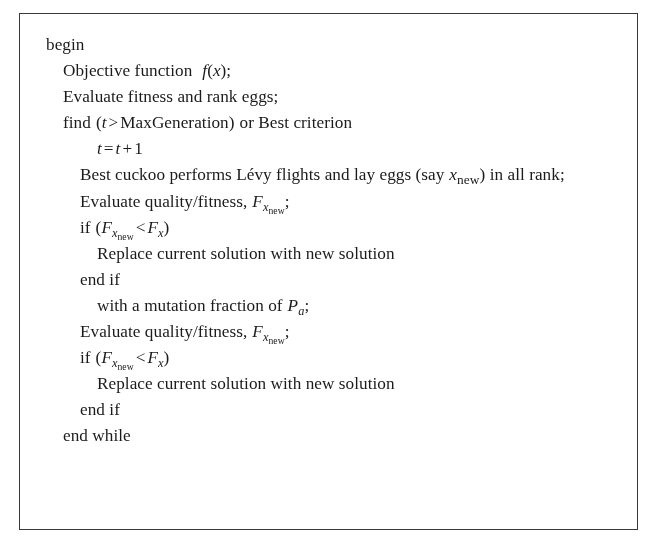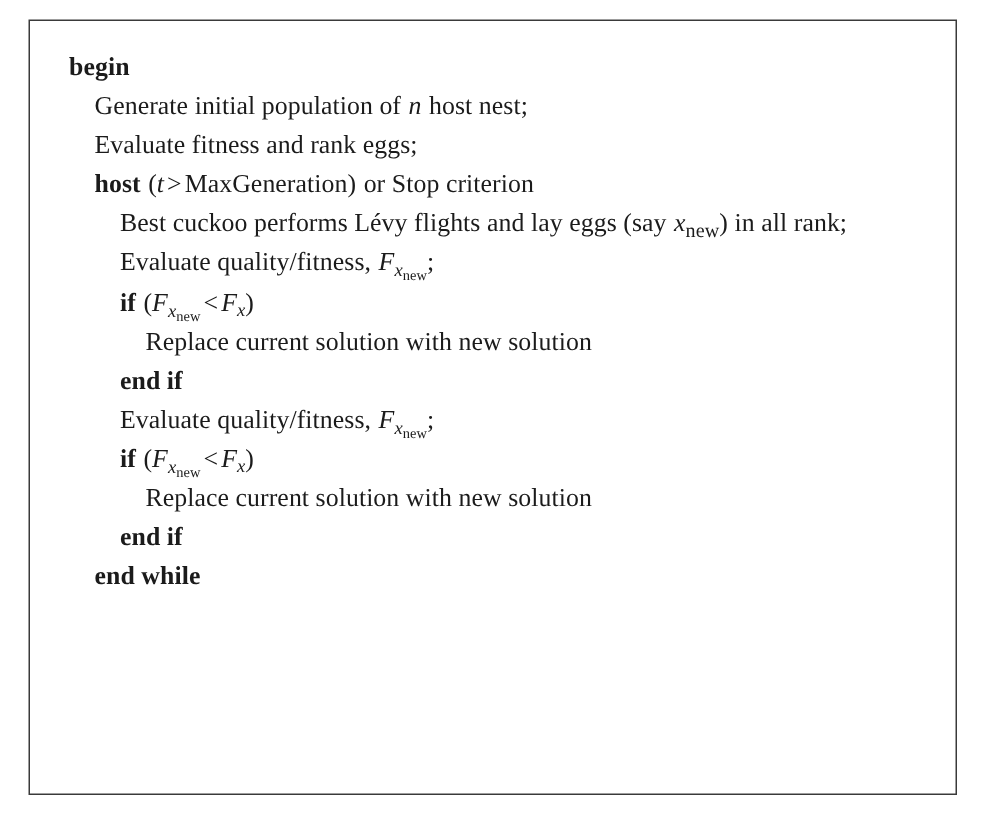--- a/index.html
+++ b/index.html
@@ -35,21 +35,21 @@
     white-space: nowrap;
     color: #1b1b1b;
     letter-spacing: 0.05px;
   }
   
   .ind-0 { padding-left: 26px; }
   .ind-1 { padding-left: 43px; }
   .ind-2 { padding-left: 60px; }
   .ind-3 { padding-left: 77px; }
 
-  .kw { font-weight: bold; }
+  .kw { font-weight: normal; }
   .mathvar {
     font-style: italic;
     font-family: "Liberation Serif", "DejaVu Serif", serif;
   }
   .mathop { font-style: normal; padding: 0 2px; }
   
   .subwrap {
     display: inline-block;
     vertical-align: baseline;
   }
@@ -71,33 +71,36 @@
 <body>
 
 <div id="algorithm-box">
   <div id="code-list">
 
     <div class="code-line ind-0">
       <span class="kw">begin</span>
     </div>
 
 
+    <div class="code-line ind-1">
+      <span>Objective function</span><span class="sp"></span><span class="sp"></span><span class="mathvar">f</span><span>(</span><span class="mathvar">x</span><span>);</span>
+    </div>
 
-    <div class="code-line ind-1">
-      <span>Generate initial population of</span><span class="sp"></span><span class="mathvar">n</span><span class="sp"></span><span>host nest;</span>
-    </div>
 
     <div class="code-line ind-1">
       <span>Evaluate fitness and rank eggs;</span>
     </div>
 
     <div class="code-line ind-1">
-      <span class="kw">host</span><span class="sp"></span><span>(</span><span class="mathvar">t</span><span class="mathop">&gt;</span><span>MaxGeneration</span><span>)</span><span class="sp"></span><span>or Stop criterion</span>
+      <span class="kw">find</span><span class="sp"></span><span>(</span><span class="mathvar">t</span><span class="mathop">&gt;</span><span>MaxGeneration</span><span>)</span><span class="sp"></span><span>or Best criterion</span>
     </div>
 
+    <div class="code-line ind-3">
+      <span class="mathvar">t</span><span class="mathop">=</span><span class="mathvar">t</span><span class="mathop">+</span><span>1</span>
+    </div>
 
     <div class="code-line ind-2">
       <span>Best cuckoo performs Lévy flights and lay eggs (say</span><span class="sp"></span><span class="subwrap"><span class="mathvar">x</span><sub class="lvl2">new</sub></span><span>) in all rank;</span>
     </div>
 
     <div class="code-line ind-2">
       <span>Evaluate quality/fitness,</span><span class="sp"></span><span class="subwrap"><span class="mathvar">F</span><sub class="lvl1"><span>x</span><sub class="lvl2">new</sub></sub></span><span>;</span>
     </div>
 
     <div class="code-line ind-2">
@@ -106,20 +109,23 @@
 
     <div class="code-line ind-3">
       <span>Replace current solution with new solution</span>
     </div>
 
     <div class="code-line ind-2">
       <span class="kw">end if</span>
     </div>
 
 
+    <div class="code-line ind-3">
+      <span>with a mutation fraction of</span><span class="sp"></span><span class="subwrap"><span class="mathvar">P</span><sub class="lvl1">a</sub></span><span>;</span>
+    </div>
 
     <div class="code-line ind-2">
       <span>Evaluate quality/fitness,</span><span class="sp"></span><span class="subwrap"><span class="mathvar">F</span><sub class="lvl1"><span>x</span><sub class="lvl2">new</sub></sub></span><span>;</span>
     </div>
 
     <div class="code-line ind-2">
       <span class="kw">if</span><span class="sp"></span><span>(</span><span class="subwrap"><span class="mathvar">F</span><sub class="lvl1"><span>x</span><sub class="lvl2">new</sub></sub></span><span class="mathop">&lt;</span><span class="subwrap"><span class="mathvar">F</span><sub class="lvl1">x</sub></span><span>)</span>
     </div>
 
     <div class="code-line ind-3">

